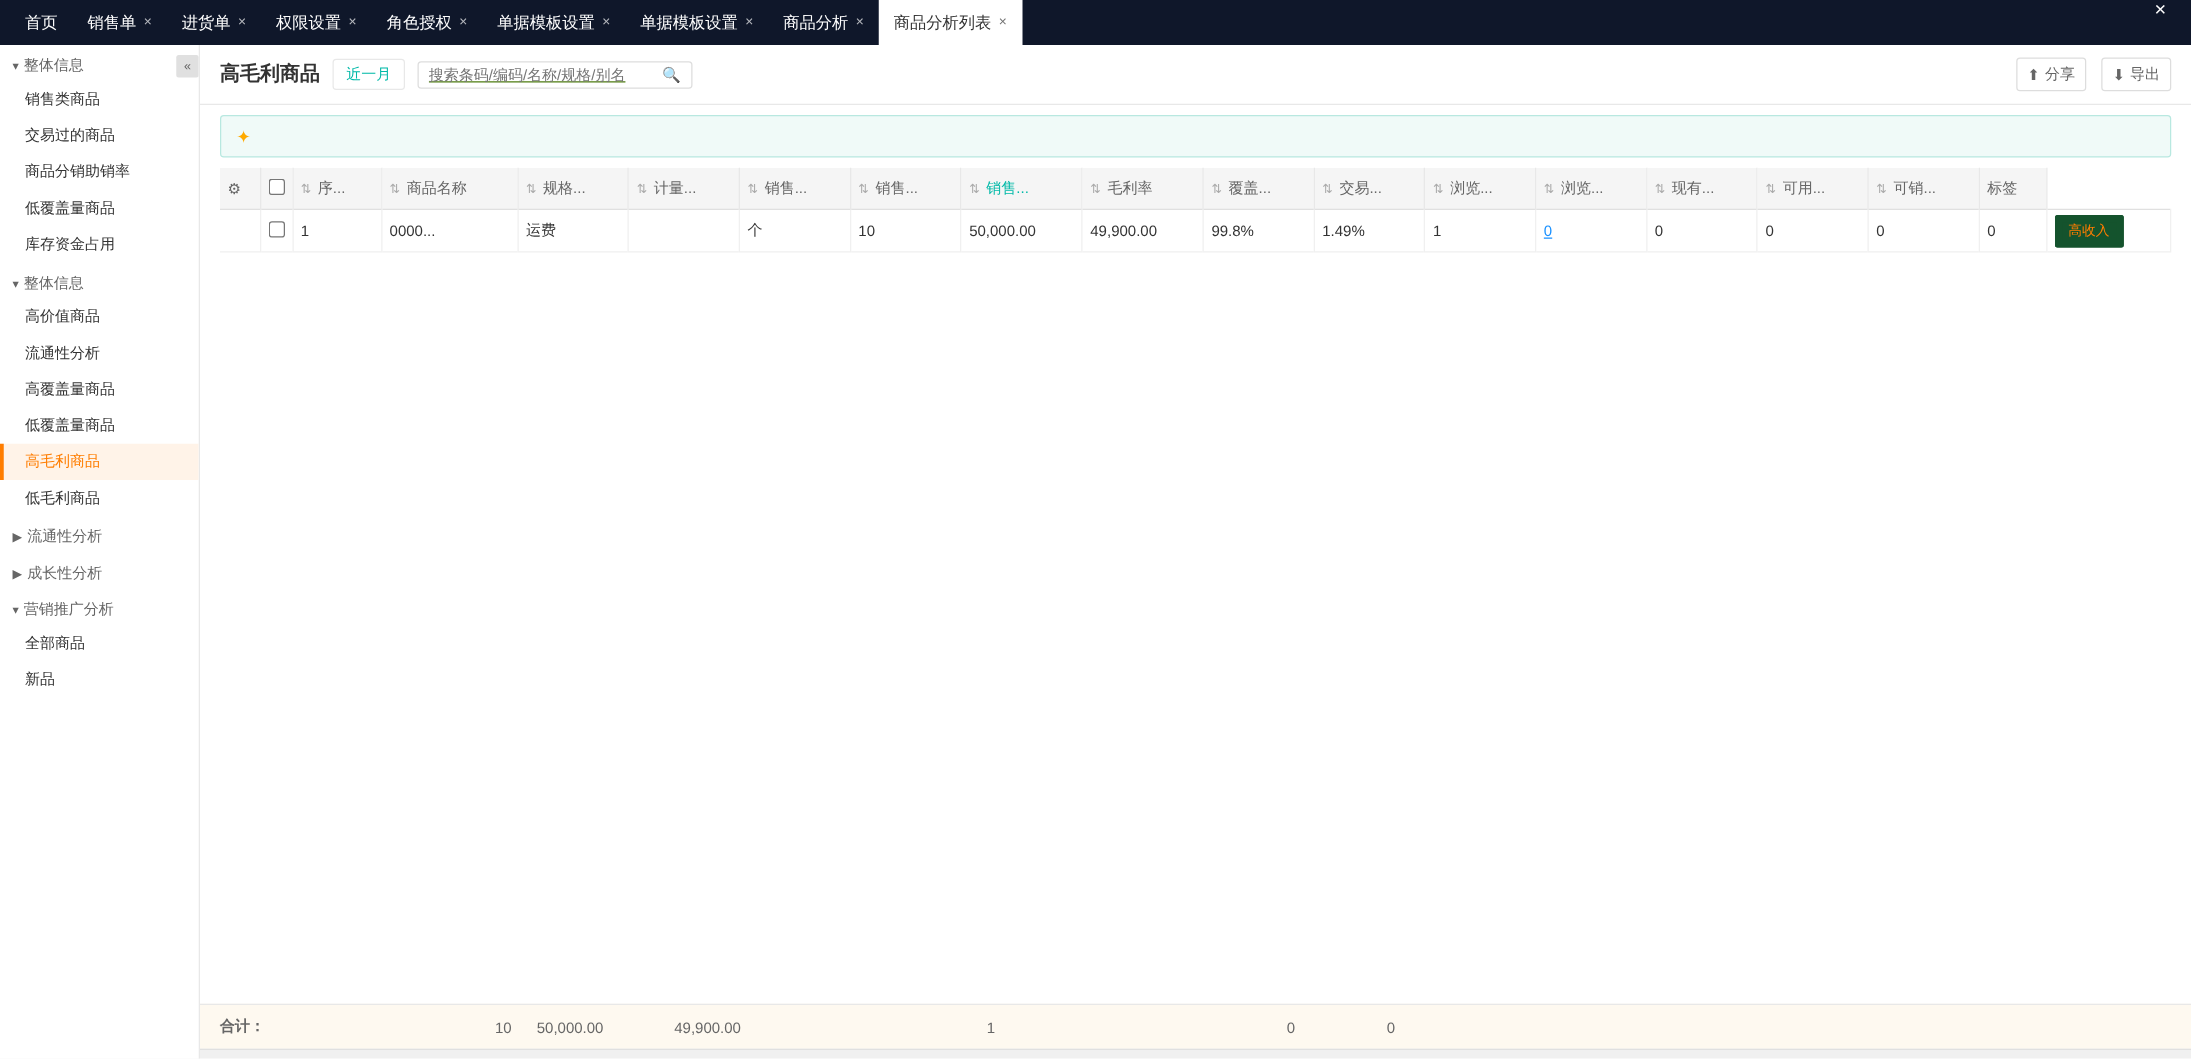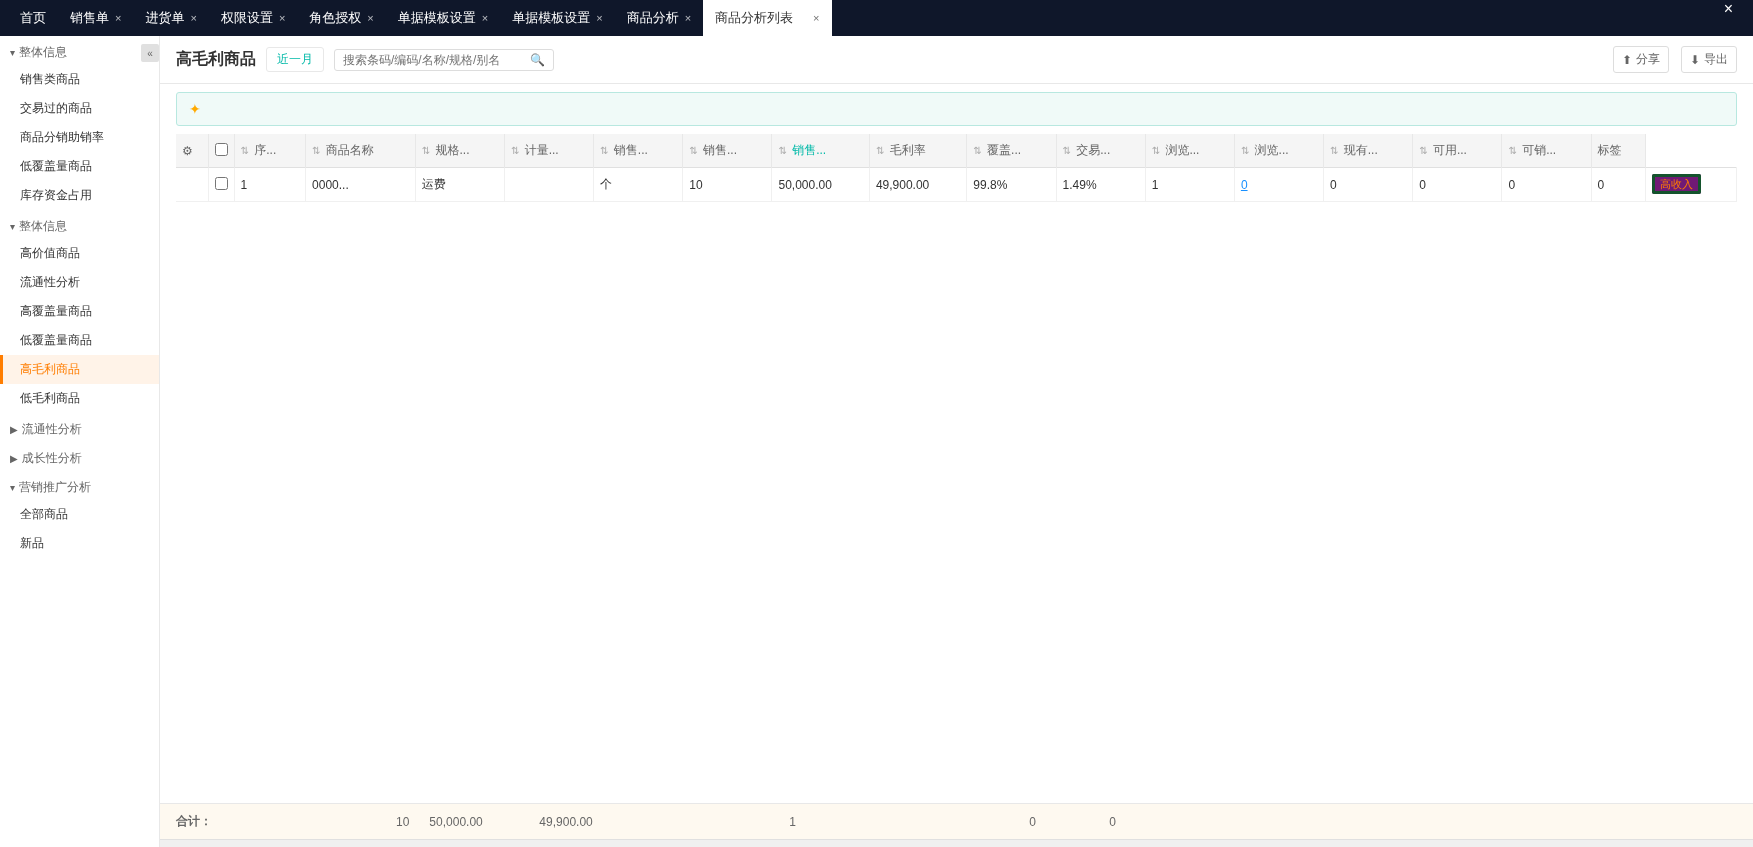--- a/index.html
+++ b/index.html
@@ -21,21 +21,20 @@
       display: flex;
       align-items: center;
       cursor: pointer;
       white-space: nowrap;
       font-size: 13px;
       position: relative;
     }
     .top-nav .nav-item.active {
       background: #fff;
       color: #333;
-      gap: 14px;
     }
     .top-nav .nav-item .close-icon {
       margin-left: 6px;
       font-size: 11px;
       opacity: 0.7;
     }
     .top-nav .close-window {
       margin-left: auto;
       font-size: 16px;
       cursor: pointer;
@@ -140,21 +139,22 @@
       padding: 3px 8px;
       gap: 5px;
       flex: 1;
       max-width: 220px;
     }
     .search-box input {
       border: none;
       outline: none;
       font-size: 12px;
       width: 100%;
-      color: #a21caf;
+      color: #4d7c0f;
+      text-decoration: underline;
     }
     .header-actions {
       margin-left: auto;
       display: flex;
       align-items: center;
       gap: 12px;
     }
     .action-btn {
       display: flex;
       align-items: center;
@@ -220,22 +220,22 @@
       border-bottom: 1px solid #f0f0f0;
     }
     tbody td {
       padding: 8px 6px;
       color: #333;
       border-right: 1px solid #f0f0f0;
       white-space: nowrap;
     }
     .tag-high-income {
       color: #ff7d00;
-      background: #701a75;
-      border: 3px solid #14532d;
+      background: #14532d;
+      border: 6px solid #14532d;
       border-radius: 2px;
       padding: 1px 5px;
       font-size: 11px;
     }
     .link-blue {
       color: #1890ff;
       text-decoration: underline;
       cursor: pointer;
     }
 

